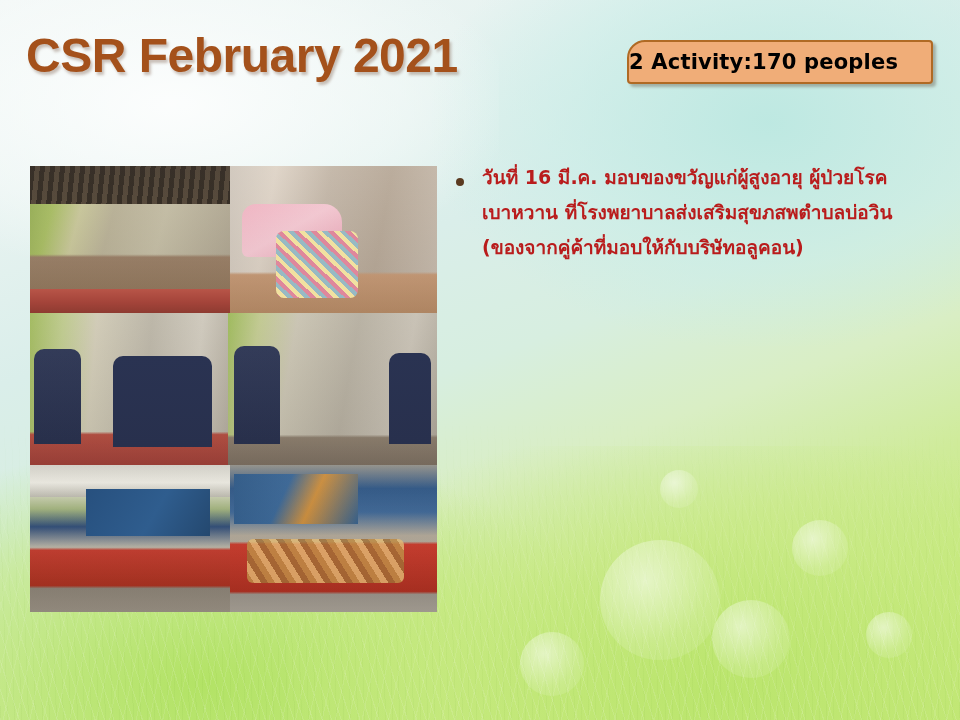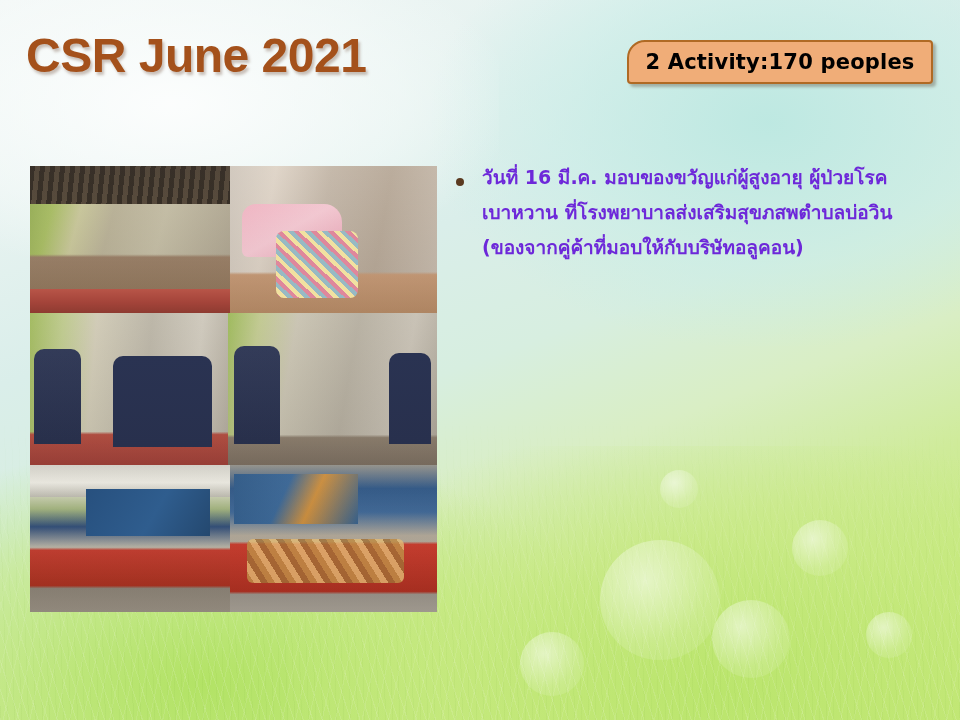--- a/index.html
+++ b/index.html
@@ -118,21 +118,21 @@
     top: 40px;
     width: 306px;
     height: 44px;
     box-sizing: border-box;
     background: #f0ad78;
     border: 2px solid #b06a24;
     border-radius: 18px 4px 4px 4px;
     box-shadow: 3px 3px 3px rgba(80,60,40,0.35);
     display: flex;
     align-items: center;
-    justify-content: center;
+    justify-content: flex-start;
   }
   .badge-text {
     font-family: "DejaVu Sans", "Liberation Sans", sans-serif;
     font-size: 21px;
     font-weight: bold;
     color: #000000;
     white-space: nowrap;
     letter-spacing: 0.2px;
   }
 
@@ -159,21 +159,21 @@
     width: 8px;
     height: 8px;
     border-radius: 50%;
     background: #5b3a20;
   }
   .bullet-body {
     flex: 1 1 auto;
     font-family: "DejaVu Sans", "Liberation Sans", sans-serif;
     font-size: 19px;
     line-height: 35px;
-    color: #6d28d9;
+    color: #b91c1c;
     font-weight: bold;
     letter-spacing: 0px;
   }
 
   
   .collage {
     position: absolute;
     left: 30px;
     top: 166px;
     width: 407px;
@@ -325,21 +325,21 @@
   <div class="bg-lime-l"></div>
   <div class="bg-lime-r"></div>
   <div class="bg-grass"></div>
   <div class="bokeh b1"></div>
   <div class="bokeh b2"></div>
   <div class="bokeh b3"></div>
   <div class="bokeh b4"></div>
   <div class="bokeh b5"></div>
   <div class="bokeh b6"></div>
 
-  <div class="title">CSR June 2021</div>
+  <div class="title">CSR February 2021</div>
 
   <div class="badge">
     <span class="badge-text">2  Activity:170  peoples</span>
   </div>
 
   <div class="body-text">
     <div class="bullet-row">
       <div class="bullet-dot"><span></span></div>
       <div class="bullet-body">วันที่ 16 มี.ค. มอบของขวัญแก่ผู้สูงอายุ ผู้ป่วยโรคเบาหวาน ที่โรงพยาบาลส่งเสริมสุขภสพตำบลบ่อวิน (ของจากคู่ค้าที่มอบให้กับบริษัทอลูคอน)</div>
     </div>

